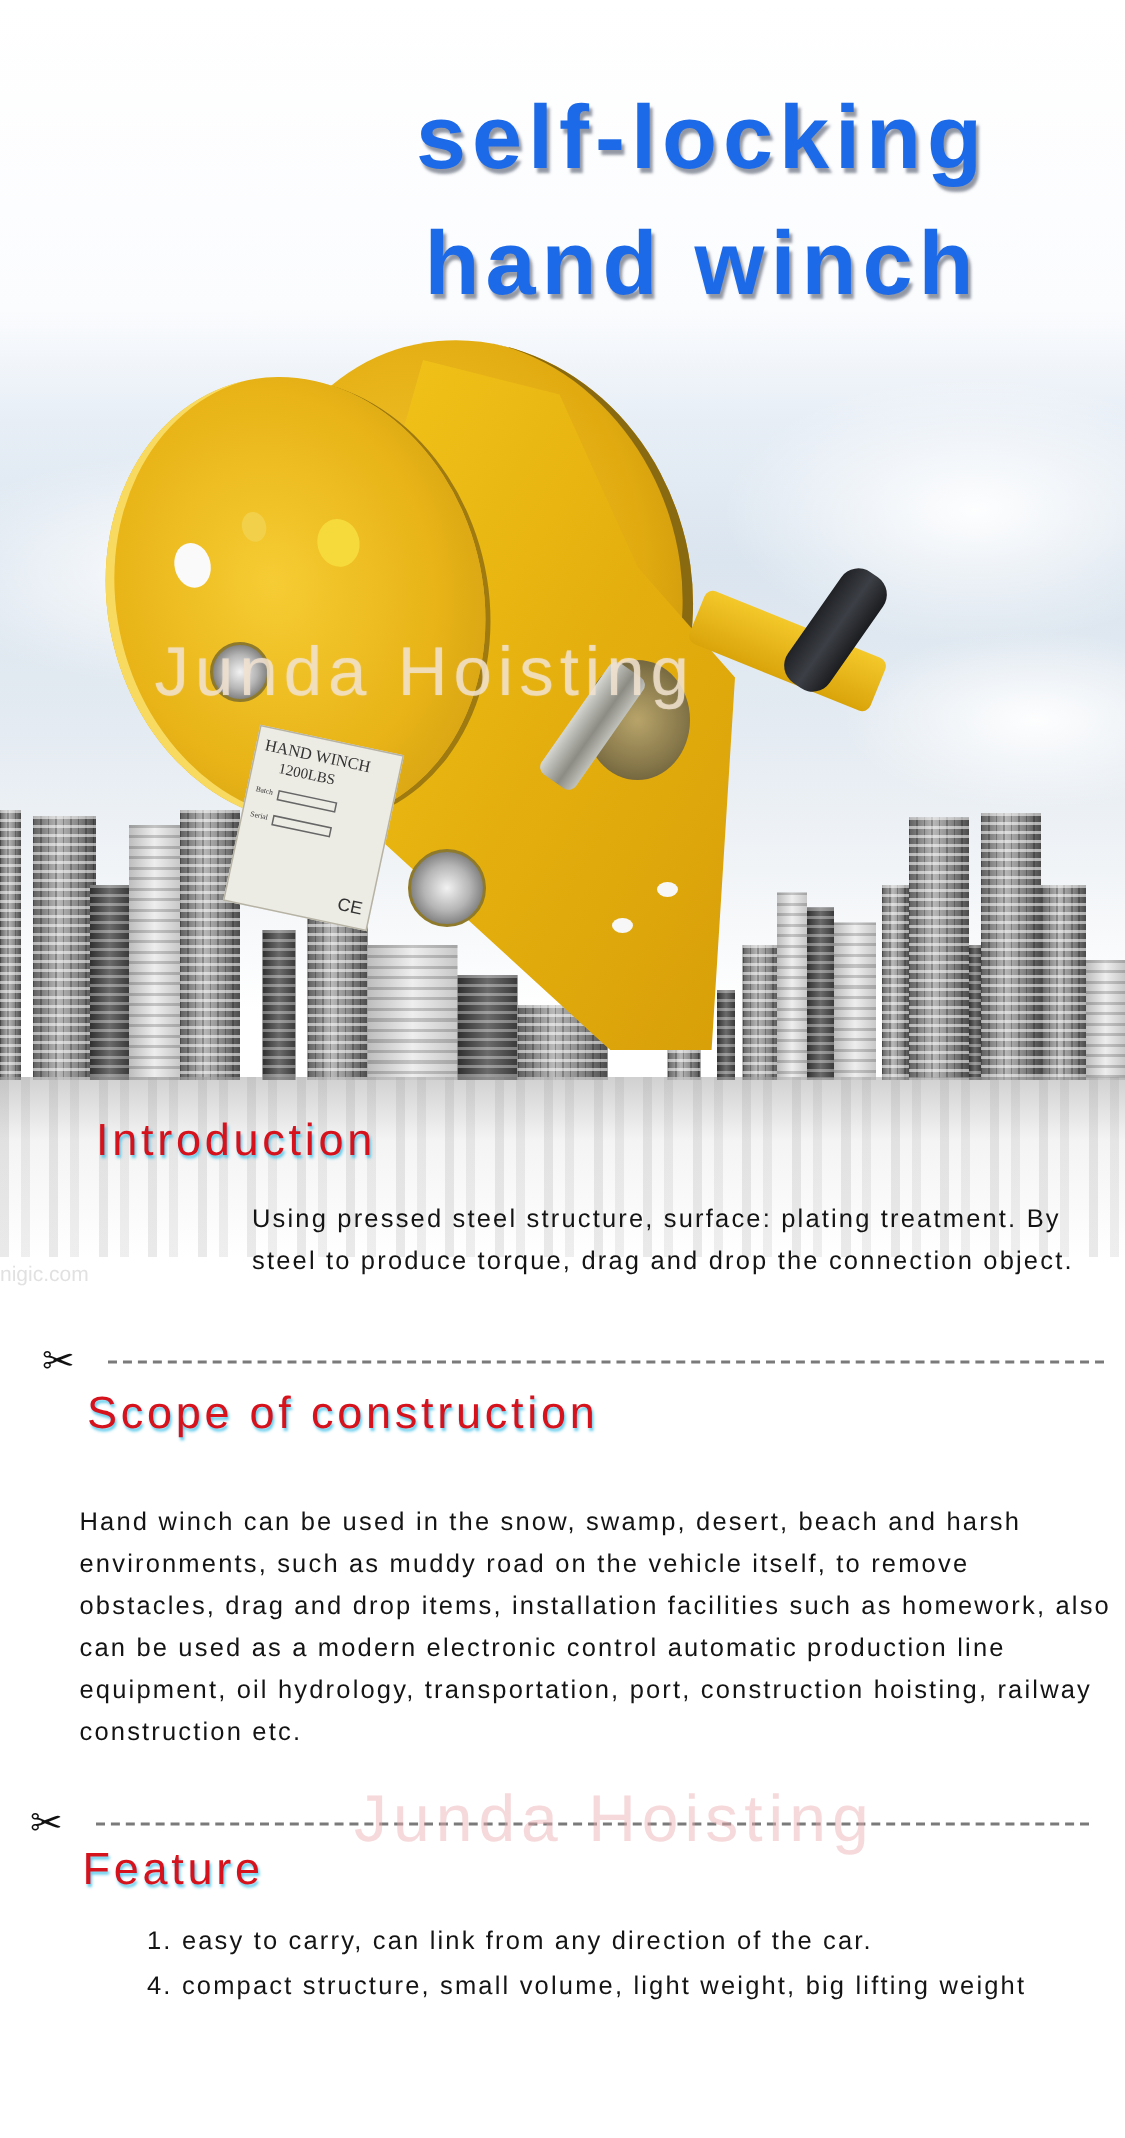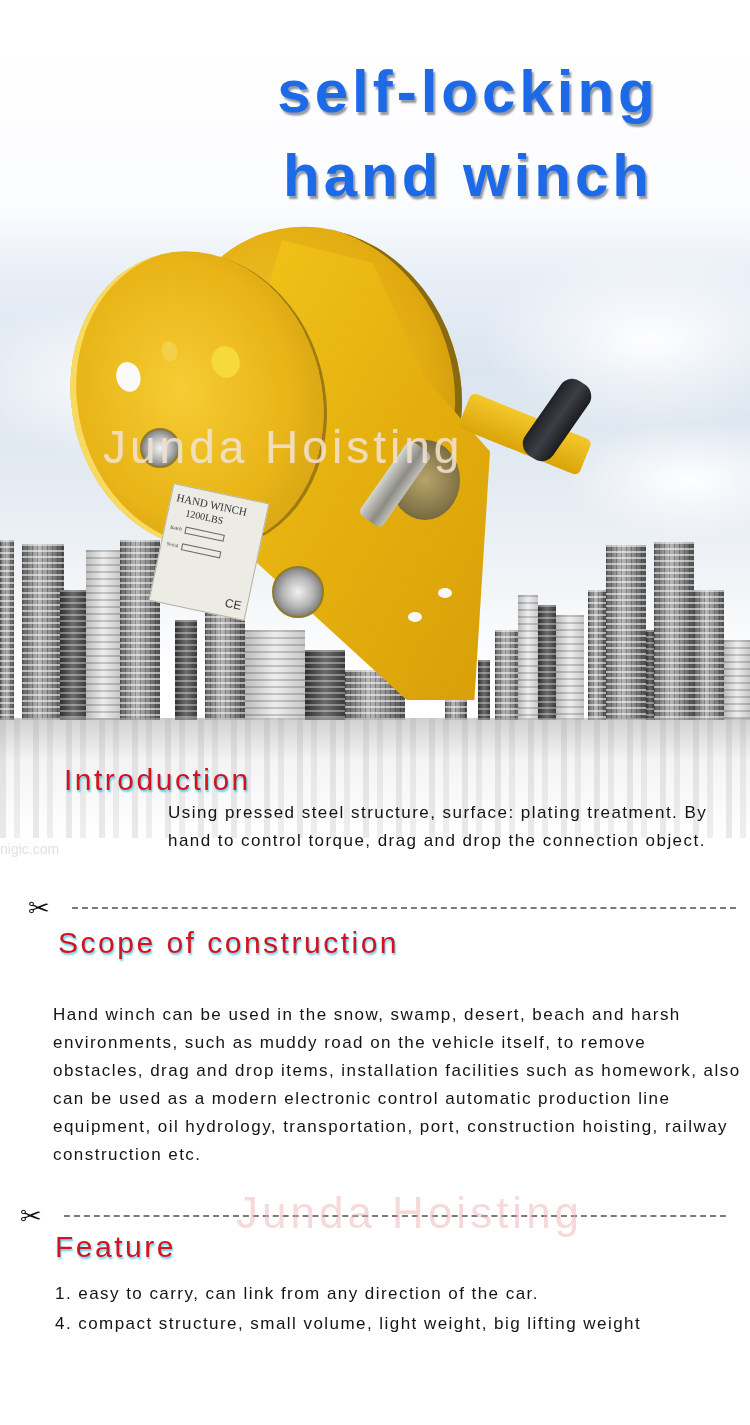--- a/index.html
+++ b/index.html
@@ -131,21 +131,21 @@
     .scissors { font-size: 26px; line-height: 20px; color: #111; width: 44px; font-family: "DejaVu Sans", sans-serif; }
     .dash-line { height: 0; border-top: 2.5px dashed #7a7a7a; flex: 1; }
 
     .feature-watermark {
       position: absolute; left: 236px; top: 1188px;
       font-family: "Liberation Sans", sans-serif; font-size: 44px; letter-spacing: 4px;
       color: rgba(232,170,175,0.45);
     }
 
     .feature-list { position: absolute; left: 55px; top: 1279px; width: 690px; list-style: none; }
-    .feature-list li { font-size: 17px; letter-spacing: 1.45px; line-height: 30px; color: #141414; }
+    .feature-list li { font-size: 17px; letter-spacing: 1.45px; line-height: 30px; color: #141414; margin-left: 43px; }
   </style>
 </head>
 <body>
 
 <div class="hero">
   <div class="sky-cloud" style="left:-60px;top:300px;width:380px;height:160px;"></div>
   <div class="sky-cloud" style="left:480px;top:250px;width:340px;height:180px;"></div>
   <div class="sky-cloud" style="left:560px;top:420px;width:260px;height:120px;"></div>
 
   <div class="hero-title">
@@ -208,22 +208,22 @@
     </div>
     <div class="mount-hole" style="left:378px;top:378px;"></div>
     <div class="mount-hole" style="left:348px;top:402px;"></div>
   </div>
 
   <div class="watermark-hero">Junda Hoisting</div>
 </div>
 
 <div class="faint-url-left">nigic.com</div>
 
-<div class="sec-heading" style="left:64px;top:763px;">Introduction</div>
-<div class="body-text intro-text">Using pressed steel structure, surface: plating treatment. By hand to control torque, drag and drop the connection object.</div>
+<div class="sec-heading" style="left:64px;top:744px;">Introduction</div>
+<div class="body-text intro-text">Using pressed steel structure, surface: plating treatment. By steel to produce torque, drag and drop the connection object.</div>
 
 <div class="divider" style="left:28px;top:898px;width:708px;">
   <span class="scissors">✂</span>
   <span class="dash-line"></span>
 </div>
 
 <div class="sec-heading" style="left:58px;top:926px;">Scope of construction</div>
 <div class="body-text scope-text">Hand winch can be used in the snow, swamp, desert, beach and harsh environments, such as muddy road on the vehicle itself, to remove obstacles, drag and drop items, installation facilities such as homework, also can be used as a modern electronic control automatic production line equipment, oil hydrology, transportation, port, construction hoisting, railway construction etc.</div>
 
 <div class="divider" style="left:20px;top:1206px;width:706px;">

